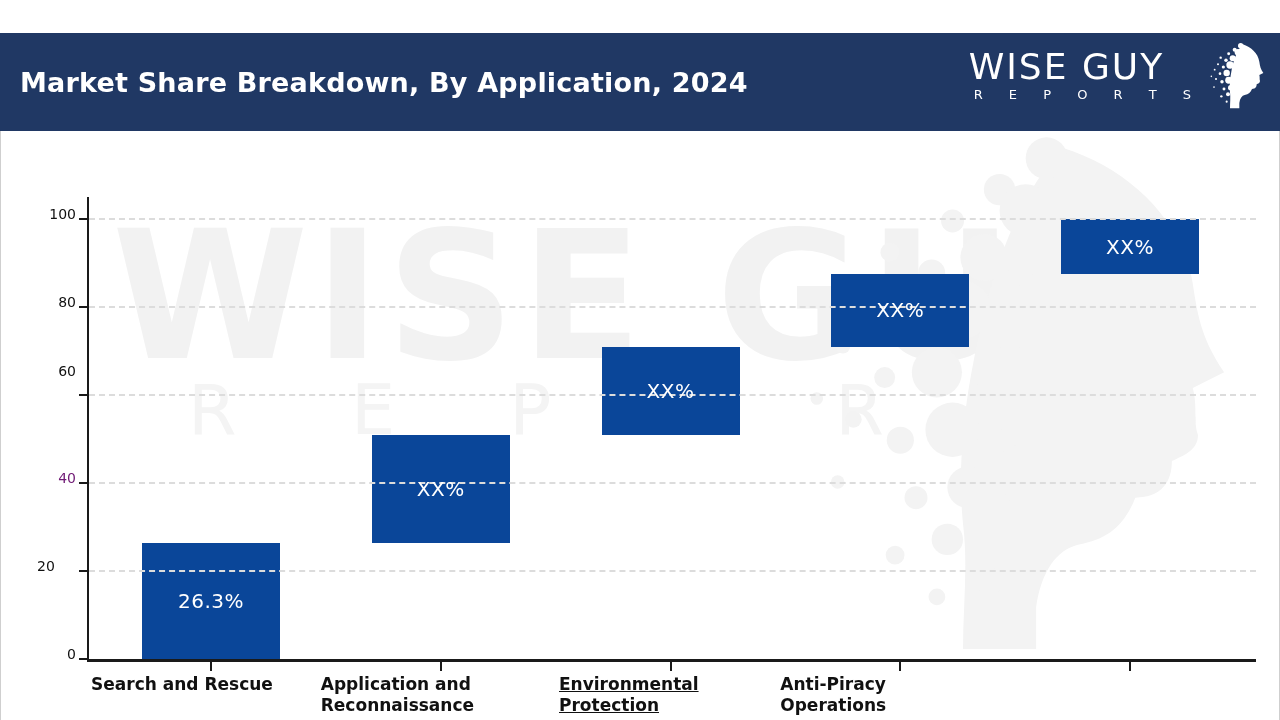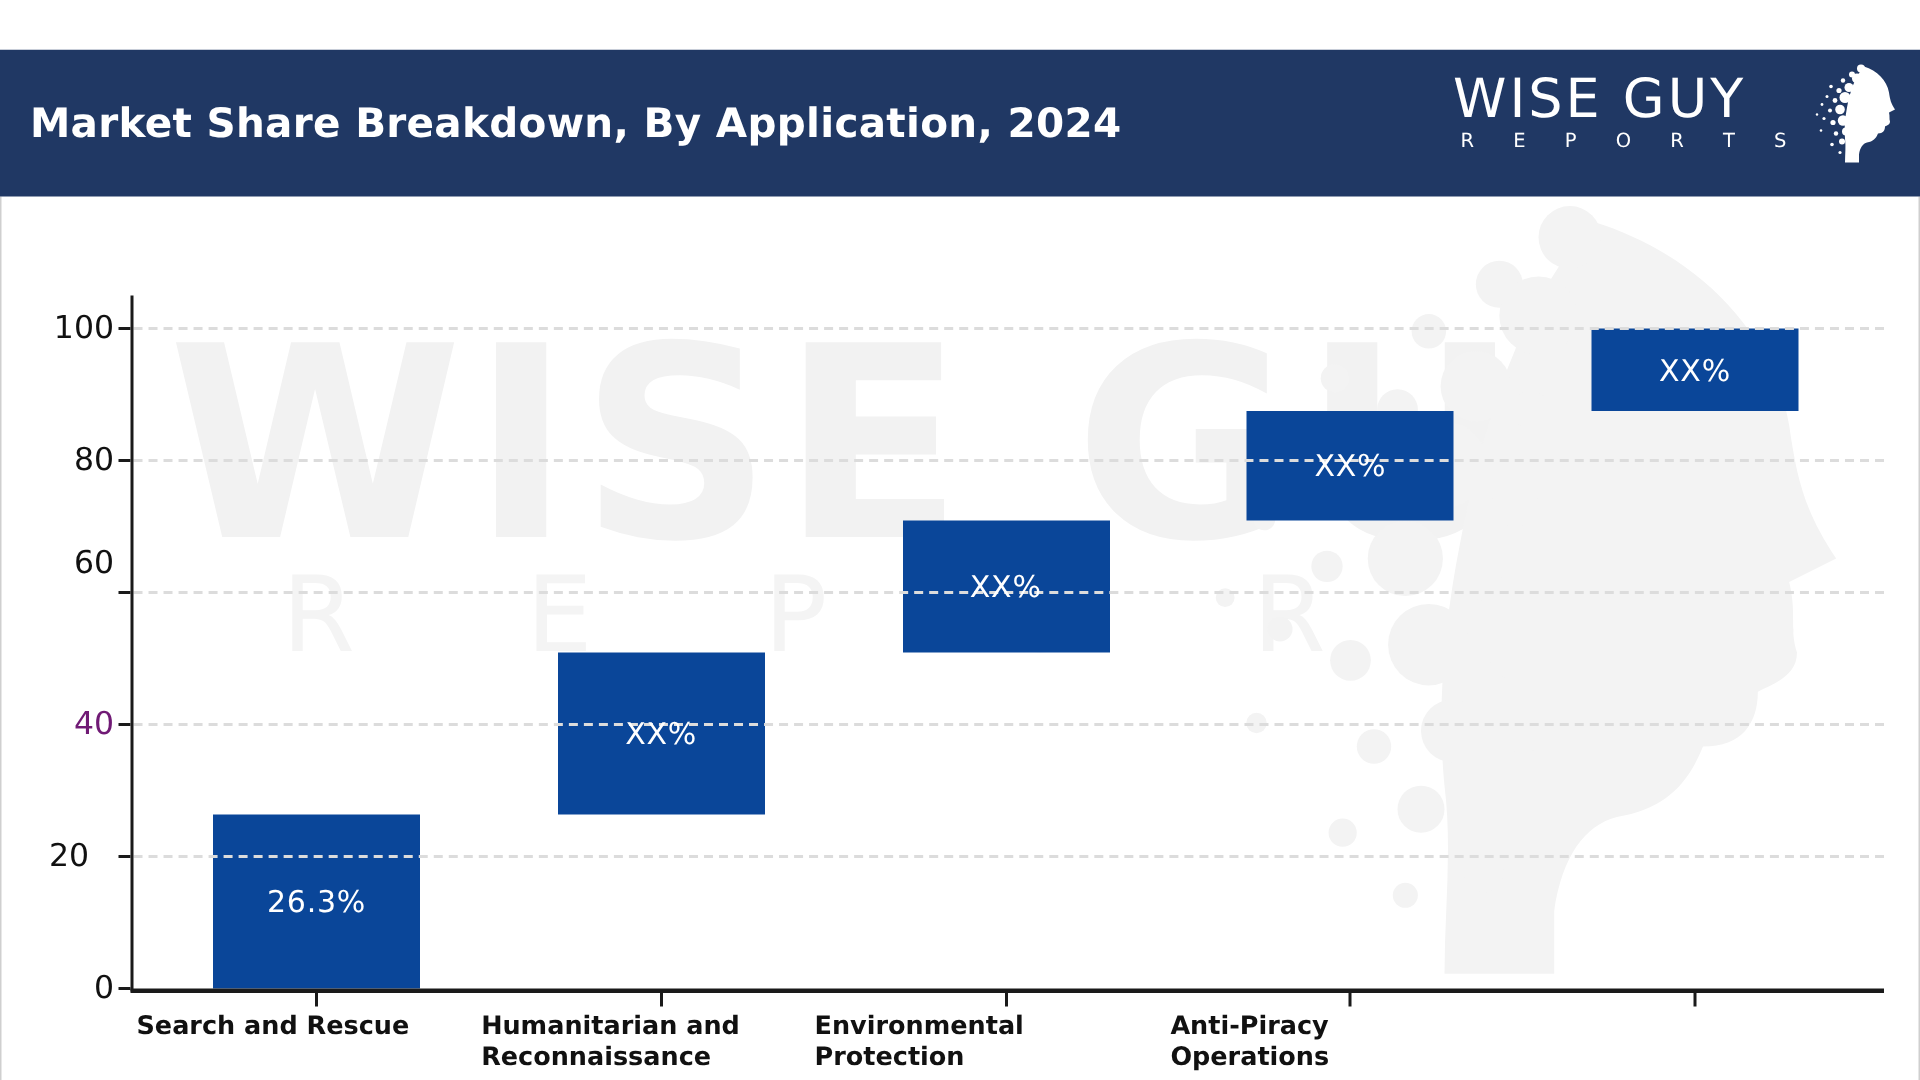--- a/index.html
+++ b/index.html
@@ -30,21 +30,21 @@
   .wm-head { position:absolute; left:775px; top:75px; z-index:0; }
 
   
   #chart { position:absolute; inset:0; z-index:1; }
   .gridline { position:absolute; border-top:2px dashed #dcdcdc; height:0; }
   .bar { position:absolute; }
   .bar-label { position:absolute; display:flex; align-items:center; justify-content:center;
                color:#fff; font-weight:normal; font-size:20px; letter-spacing:0.5px; }
   .spine { position:absolute; background:#1a1a1a; }
   .ytick-mark { position:absolute; width:8px; height:2px; background:#1a1a1a; }
-  .ytick-label { position:absolute; width:60px; text-align:right; font-size:21px; color:#111; }
+  .ytick-label { position:absolute; width:60px; text-align:right; font-size:14px; color:#111; }
   .xtick-mark { position:absolute; width:2px; height:9px; background:#1a1a1a; }
   .cat-label { position:absolute; width:240px; text-align:left; font-size:17px; font-weight:bold;
                color:#111; line-height:1.25; white-space:pre-line; }
 </style>
 </head>
 <body>
 
 <div class="page">
 
   <div class="header">
@@ -94,24 +94,24 @@
       <div class="ytick-label" style="left: 16px; top: 330px; color: rgb(17, 17, 17); z-index: 4;">60</div>
       <div class="ytick-mark" style="left: 79px; top: 273px; z-index: 4;"></div>
       <div class="ytick-label" style="left: 16px; top: 261px; color: rgb(17, 17, 17); z-index: 4;">80</div>
       <div class="ytick-mark" style="left: 79px; top: 185px; z-index: 4;"></div>
       <div class="ytick-label" style="left: 16px; top: 173px; color: rgb(17, 17, 17); z-index: 4;">100</div>
       <div class="spine" style="left: 87px; top: 164px; width: 2px; height: 464px; background: rgb(26, 26, 26); z-index: 4;"></div>
       <div class="spine" style="left: 87px; top: 626px; width: 1169px; height: 3px; background: rgb(26, 26, 26); z-index: 4;"></div>
       <div class="xtick-mark" style="left: 210px; top: 629px; z-index: 4;"></div>
       <div class="cat-label" style="left: 91px; top: 641px; z-index: 4;">Search and Rescue</div>
       <div class="xtick-mark" style="left: 439.75px; top: 629px; z-index: 4;"></div>
-      <div class="cat-label" style="left: 320.75px; top: 641px; z-index: 4;">Humanitarian and
+      <div class="cat-label" style="left: 320.75px; top: 641px; z-index: 4;">Application and
 Reconnaissance</div>
       <div class="xtick-mark" style="left: 669.5px; top: 629px; z-index: 4;"></div>
-      <div class="cat-label" style="left: 543px; top: 641px; z-index: 4;">Environmental
+      <div class="cat-label" style="left: 559px; top: 641px; z-index: 4; text-decoration: underline;">Environmental
 Protection</div>
       <div class="xtick-mark" style="left: 899.25px; top: 629px; z-index: 4;"></div>
       <div class="cat-label" style="left: 780.25px; top: 641px; z-index: 4;">Anti-Piracy
 Operations</div>
       <div class="xtick-mark" style="left: 1129px; top: 629px; z-index: 4;"></div>
     </div>
 
   <svg width="0" height="0" style="position:absolute" aria-hidden="true">
     <defs>
       <g id="headshape">

